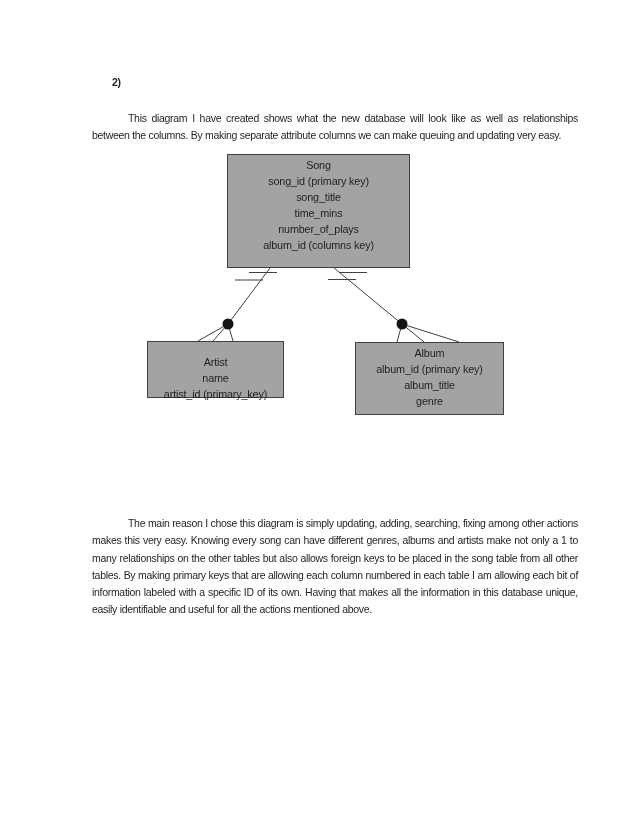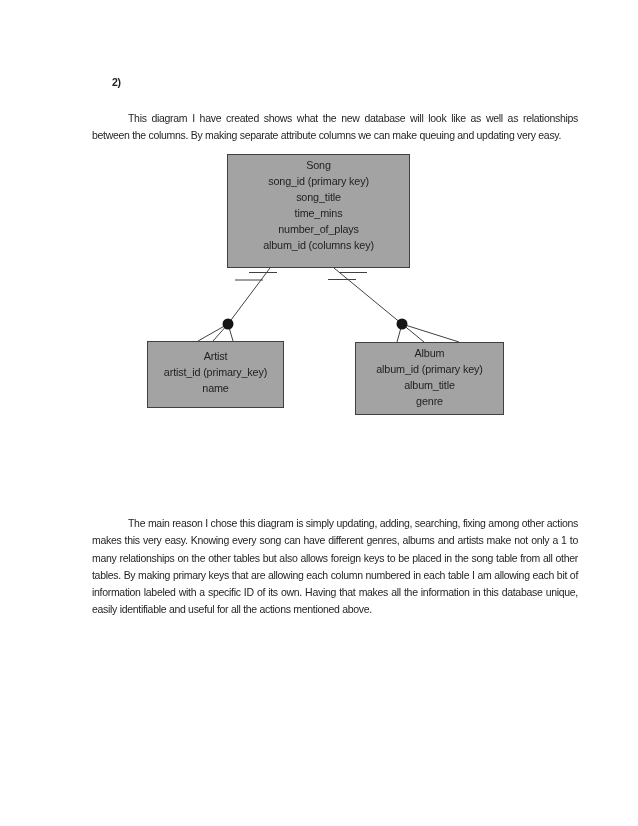--- a/index.html
+++ b/index.html
@@ -19,21 +19,21 @@
   }
   .p1 { top:94px; }
   .p2 { top:499px; }
   .connectors { position:absolute; left:0; top:0; z-index:1; }
   .entity {
     position:absolute; z-index:2; background:#a3a3a3;
     border:1px solid #404040; box-sizing:border-box;
     text-align:center; font-size:10.8px; line-height:16px; letter-spacing:-0.15px;
   }
   .entity-song  { left:227px; top:154px; width:183px; height:114px; padding-top:2px; }
-  .entity-artist{ left:147px; top:341px; width:137px; height:67px;  padding-top:6px; }
+  .entity-artist{ left:147px; top:341px; width:137px; height:57px;  padding-top:12px; }
   .entity-album { left:355px; top:342px; width:149px; height:73px;  padding-top:2px; }
   .ent-line { white-space:nowrap; }
 </style>
 </head>
 <body>
 
 <div class="page">
 
   <div class="section-number">2)</div>
 
@@ -64,22 +64,22 @@
     <div class="ent-line">Song</div>
     <div class="ent-line">song_id (primary key)</div>
     <div class="ent-line">song_title</div>
     <div class="ent-line">time_mins</div>
     <div class="ent-line">number_of_plays</div>
     <div class="ent-line">album_id (columns key)</div>
   </div>
 
   <div class="entity entity-artist">
     <div class="ent-line">Artist</div>
+    <div class="ent-line">name</div>
     <div class="ent-line">artist_id (primary_key)</div>
-    <div class="ent-line">name</div>
   </div>
 
   <div class="entity entity-album">
     <div class="ent-line">Album</div>
     <div class="ent-line">album_id (primary key)</div>
     <div class="ent-line">album_title</div>
     <div class="ent-line">genre</div>
   </div>
 
   <p class="para p2">The main reason I chose this diagram is simply updating, adding, searching, fixing among other actions makes this very easy. Knowing every song can have different genres, albums and artists make not only a 1 to many relationships on the other tables but also allows foreign keys to be placed in the song table from all other tables. By making primary keys that are allowing each column numbered in each table I am allowing each bit of information labeled with a specific ID of its own. Having that makes all the information in this database unique, easily identifiable and useful for all the actions mentioned above.</p>

